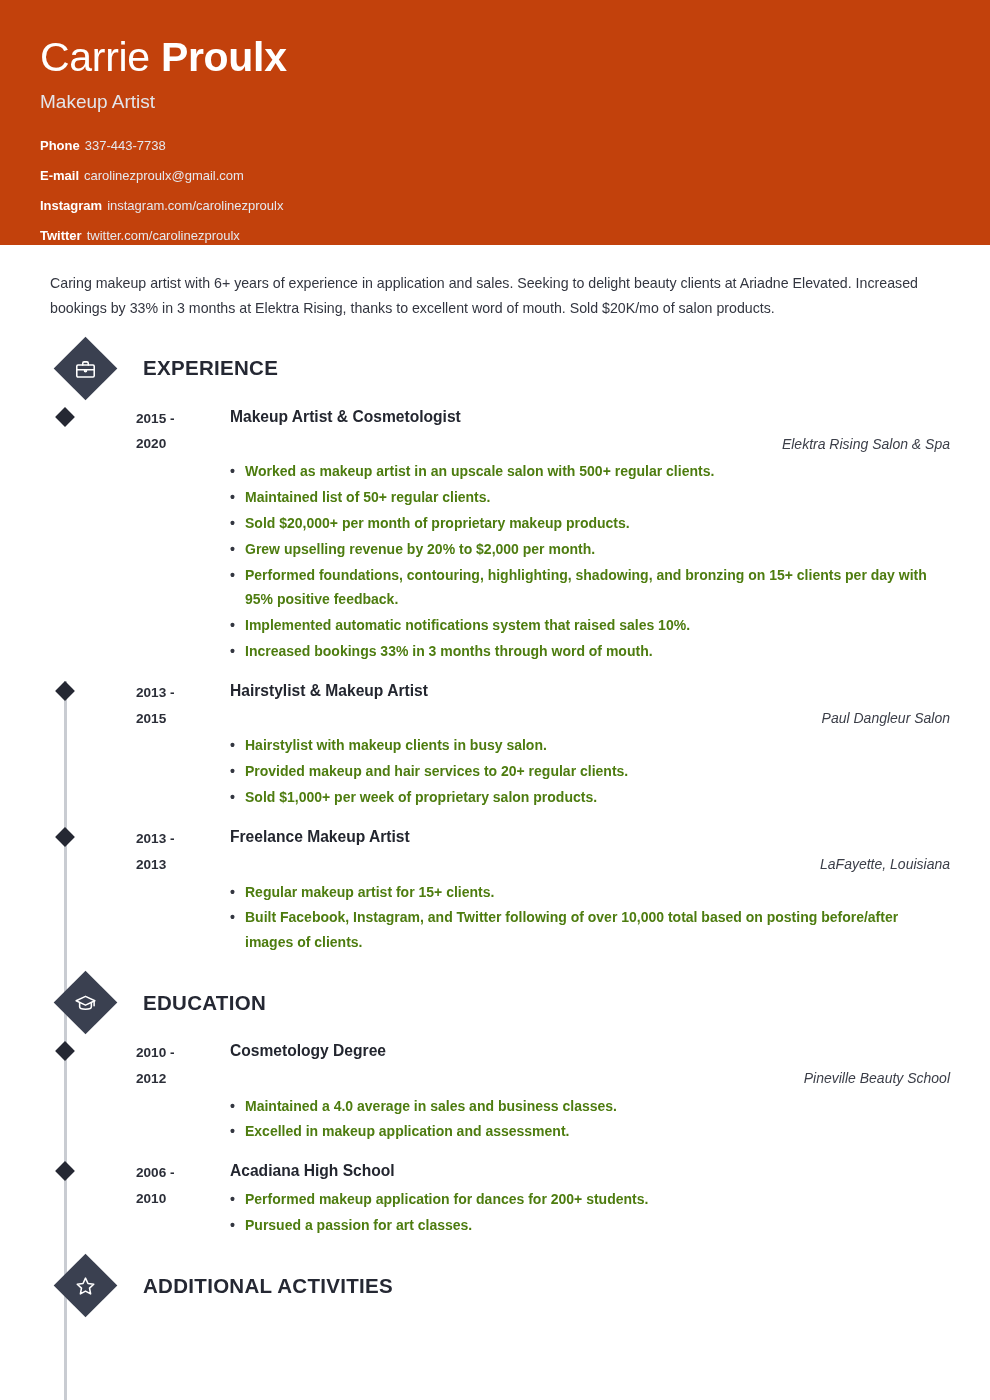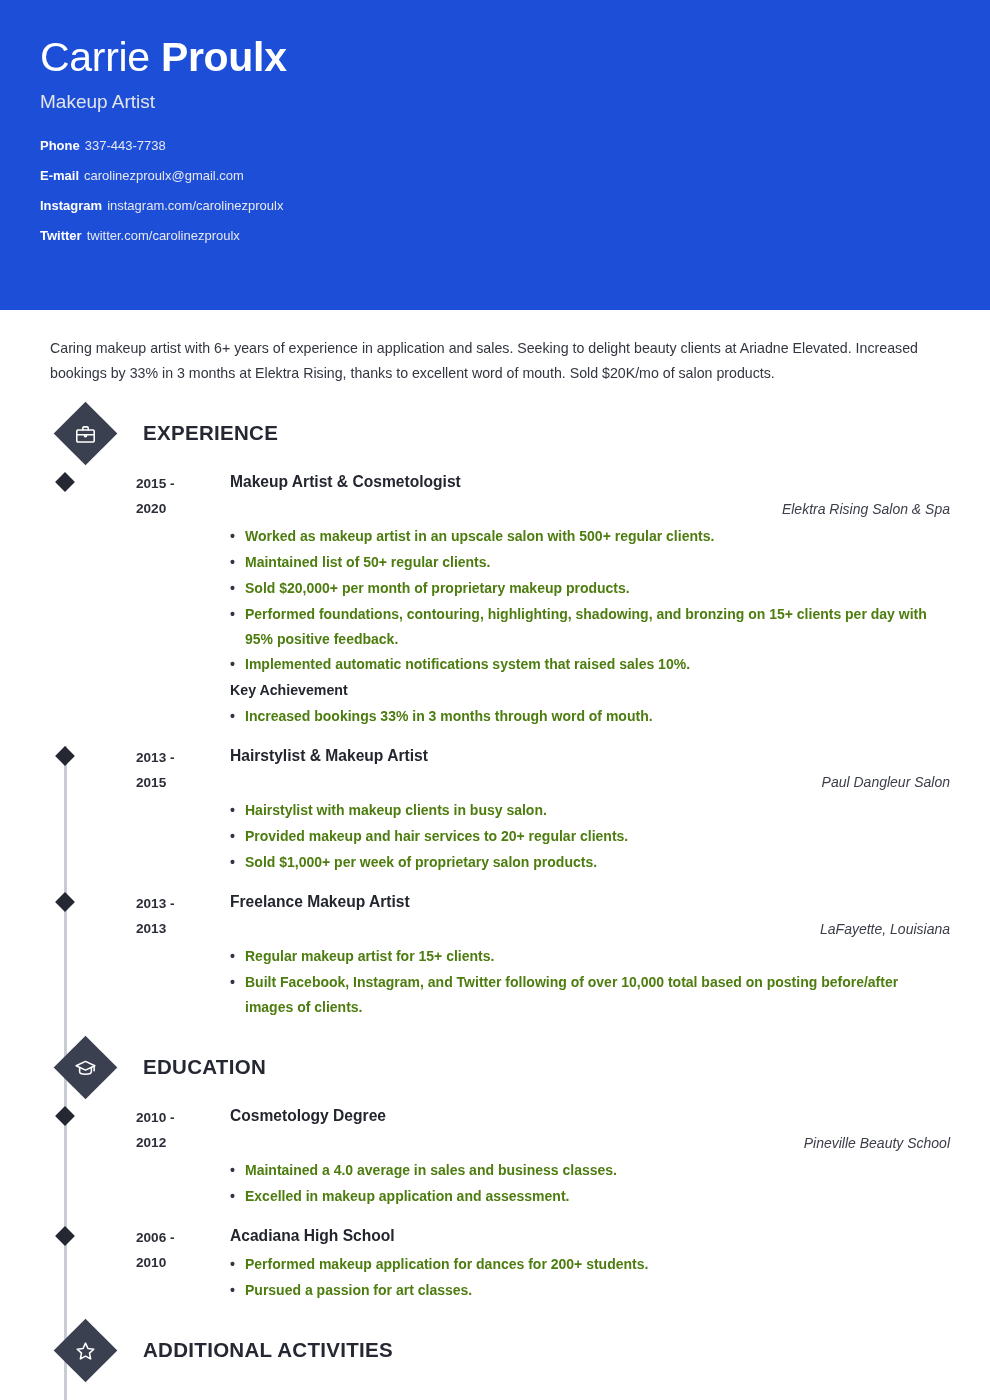--- a/index.html
+++ b/index.html
@@ -15,23 +15,23 @@
   .page {
     position: relative;
     width: 990px;
     height: 1400px;
     background: #ffffff;
     overflow: hidden;
   }
 
   
   .header {
-    background: #1d4ed8;
+    background: #c2410c;
     padding: 34px 39px 26px 40px;
-    height: 310px;
+    height: 245px;
   }
 
   .name-line {
     font-size: 41px;
     line-height: 1.15;
     color: #ffffff;
     font-weight: 400;
     letter-spacing: -0.3px;
     margin-bottom: 10px;
   }
@@ -265,24 +265,24 @@
             <div>2015 -</div>
             <div>2020</div>
           </div>
           <div class="detail-col">
             <div class="entry-title">Makeup Artist &amp; Cosmetologist</div>
             <div class="entry-sub">Elektra Rising Salon &amp; Spa</div>
             <ul class="bullets">
               <li>Worked as makeup artist in an upscale salon with 500+ regular clients.</li>
               <li>Maintained list of 50+ regular clients.</li>
               <li>Sold $20,000+ per month of proprietary makeup products.</li>
+              <li>Grew upselling revenue by 20% to $2,000 per month.</li>
               <li>Performed foundations, contouring, highlighting, shadowing, and bronzing on 15+ clients per day with 95% positive feedback.</li>
               <li>Implemented automatic notifications system that raised sales 10%.</li>
             </ul>
-            <div class="key-achievement">Key Achievement</div>
             <ul class="bullets">
               <li>Increased bookings 33% in 3 months through word of mouth.</li>
             </ul>
           </div>
         </div>
 
         <div class="entry">
           <div class="marker-col">
             <div class="marker"></div>
           </div>

